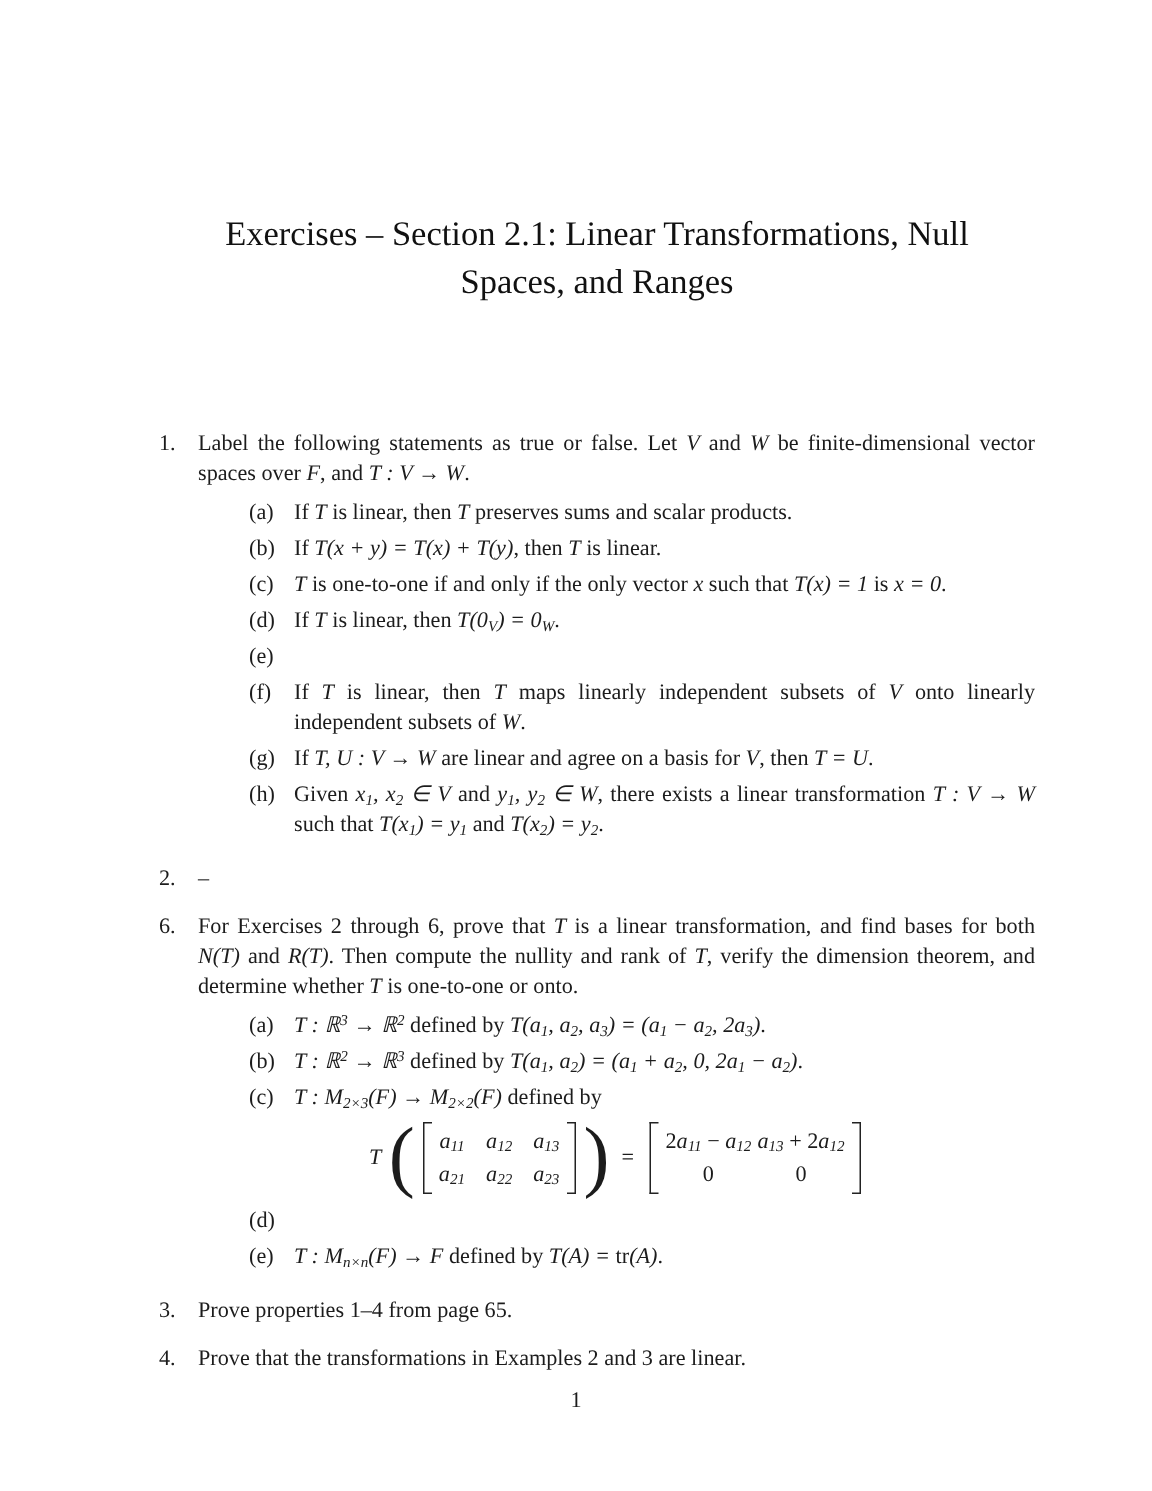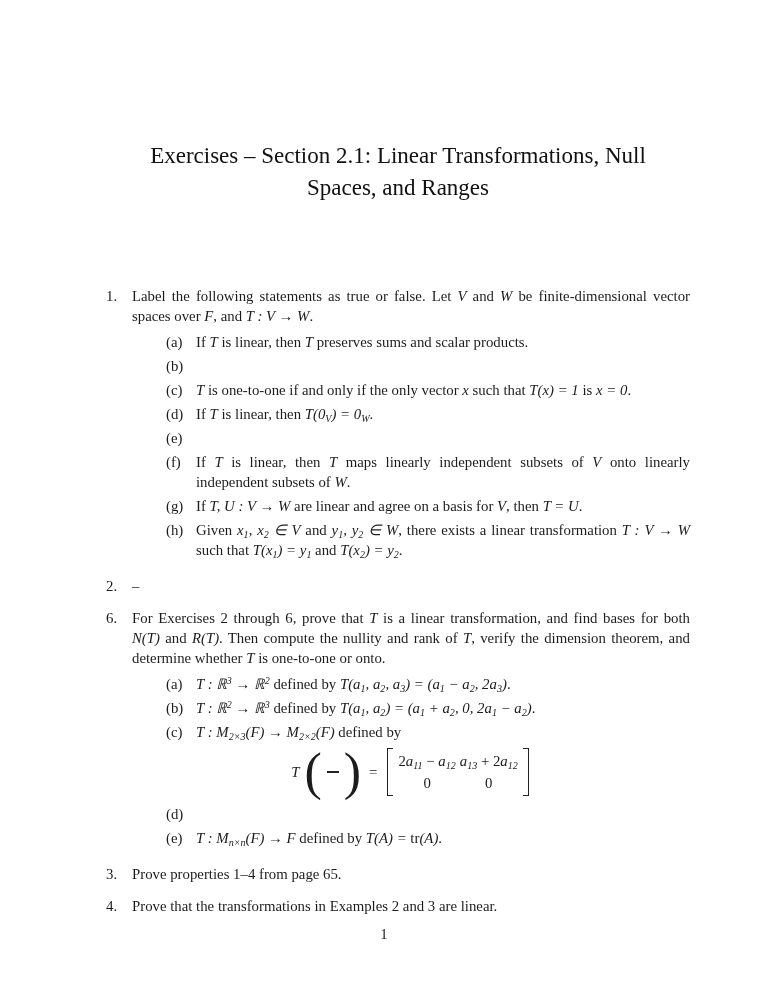--- a/index.html
+++ b/index.html
@@ -82,20 +82,21 @@
       <span class="pnum">1.</span>
       <div class="pbody">
         <div class="ptext">Label the following statements as true or false. Let <span class="m">V</span> and <span class="m">W</span> be finite-dimensional vector spaces over <span class="m">F</span>, and <span class="m">T : V → W</span>.</div>
         <div class="sublist">
           <div class="sub">
             <span class="slab">(a)</span>
             <div class="stext">If <span class="m">T</span> is linear, then <span class="m">T</span> preserves sums and scalar products.</div>
           </div>
           <div class="sub">
             <span class="slab">(b)</span>
+            <div class="stext">If <span class="m">T(x + y) = T(x) + T(y)</span>, then <span class="m">T</span> is linear.</div>
           </div>
           <div class="sub">
             <span class="slab">(c)</span>
             <div class="stext"><span class="m">T</span> is one-to-one if and only if the only vector <span class="m">x</span> such that <span class="m">T(x) = 1</span> is <span class="m">x = 0</span>.</div>
           </div>
           <div class="sub">
             <span class="slab">(d)</span>
             <div class="stext">If <span class="m">T</span> is linear, then <span class="m">T(0<sub>V</sub>) = 0<sub>W</sub></span>.</div>
           </div>
           <div class="sub">
@@ -140,20 +141,28 @@
           <div class="sub">
             <span class="slab">(c)</span>
             <div class="stext"><span class="m">T : M<sub>2×3</sub>(F) → M<sub>2×2</sub>(F)</span> defined by</div>
           </div>
 
           <div class="eq">
             <span class="eqT"><span class="m">T</span></span>
             <span class="paren">(</span>
             <span class="mat">
               <span class="bk bl"></span>
+              <span class="grid c3">
+                <span class="cell"><span class="m">a<sub>11</sub></span></span>
+                <span class="cell"><span class="m">a<sub>12</sub></span></span>
+                <span class="cell"><span class="m">a<sub>13</sub></span></span>
+                <span class="cell"><span class="m">a<sub>21</sub></span></span>
+                <span class="cell"><span class="m">a<sub>22</sub></span></span>
+                <span class="cell"><span class="m">a<sub>23</sub></span></span>
+              </span>
               <span class="bk br"></span>
             </span>
             <span class="paren">)</span>
             <span class="eqsign">=</span>
             <span class="mat">
               <span class="bk bl"></span>
               <span class="grid c2">
                 <span class="cell">2<span class="m">a<sub>11</sub></span> − <span class="m">a<sub>12</sub></span></span>
                 <span class="cell"><span class="m">a<sub>13</sub></span> + 2<span class="m">a<sub>12</sub></span></span>
                 <span class="cell">0</span>

